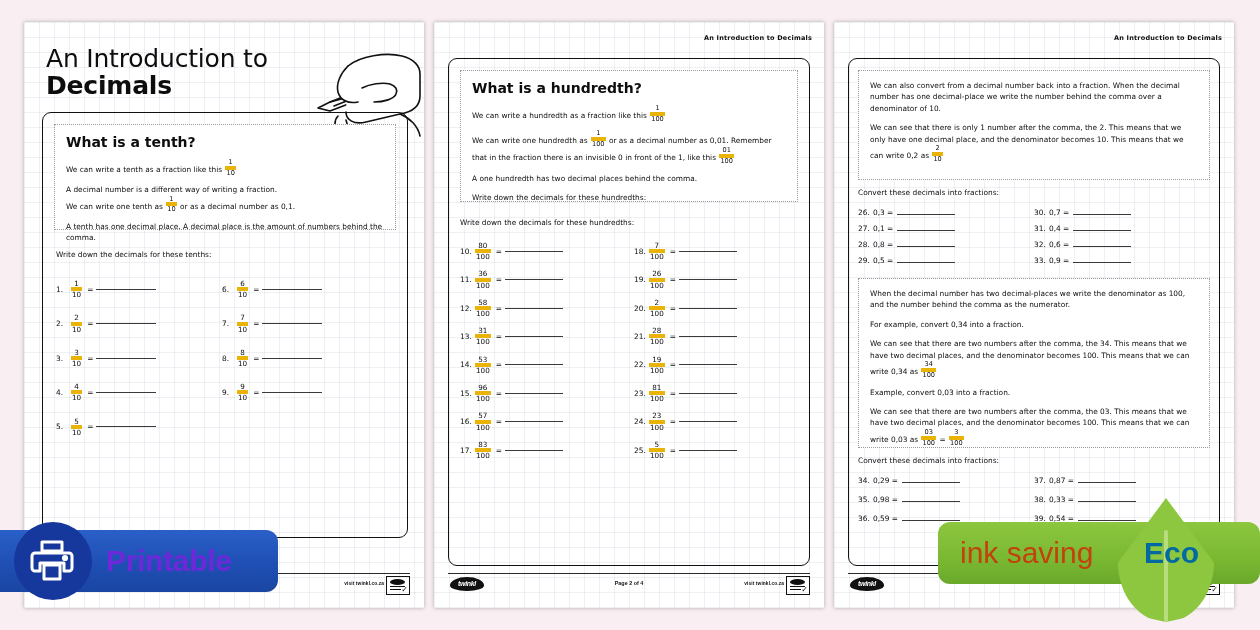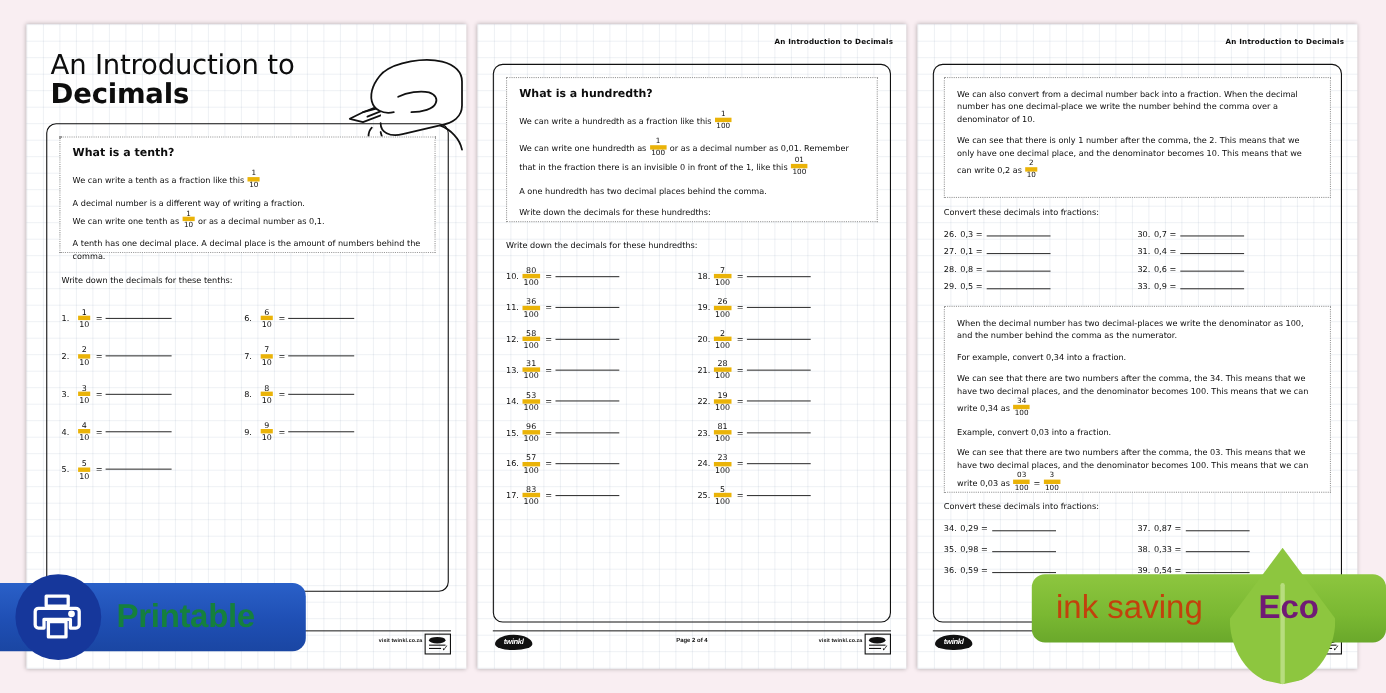--- a/index.html
+++ b/index.html
@@ -44,21 +44,21 @@
   #p1frame{left:18px;top:90px;right:16px;bottom:70px;}
   #p2frame{left:14px;top:36px;right:14px;bottom:42px;}
   #p3frame{left:14px;top:36px;right:14px;bottom:42px;}
 
   .infobox{
     position:absolute;border:1px dotted #9a9a9a;background:#fff;
     padding:9px 11px 11px 11px;box-sizing:border-box;
   }
 
   .hw{font-family:"DejaVu Sans", sans-serif;color:#0d0d0d;}
-  .ib-title{font-size:10px;font-weight:bold;margin-bottom:9px;}
+  .ib-title{font-size:14px;font-weight:bold;margin-bottom:9px;}
   .ib-p{font-size:7.4px;line-height:1.55;margin:0 0 8px 0;}
   .ib-p:last-child{margin-bottom:0;}
 
   
   .frac{display:inline-block;vertical-align:-0.42em;text-align:center;line-height:1;margin:0 1px;}
   .frac .num{display:block;font-size:6.6px;padding:0 1px;}
   .frac .den{display:block;font-size:6.6px;border-top:4px solid #eab308;padding:0 1px;}
   .frac.big .num,.frac.big .den{font-size:7.2px;}
 
   .prompt{position:absolute;font-size:7.4px;}
@@ -96,39 +96,39 @@
   #printable .pill{
     position:absolute;left:0;top:8px;width:292px;height:62px;border-radius:12px;
     background:linear-gradient(180deg,#2a60c8 0%,#1f4fb4 55%,#1a46a3 100%);
   }
   #printable .circle{
     position:absolute;left:28px;top:0px;width:78px;height:78px;border-radius:50%;
     background:#16379b;
   }
   #printable .ptxt{
     position:absolute;left:120px;top:8px;width:170px;height:62px;line-height:62px;
-    color:#15803d;font-size:30px;font-weight:bold;letter-spacing:-.3px;
+    color:#6d28d9;font-size:30px;font-weight:bold;letter-spacing:-.3px;
   }
   #printable svg{position:absolute;left:44px;top:16px;}
 
   
   #eco{position:absolute;left:938px;top:498px;width:330px;height:132px;}
   #eco .pill{
     position:absolute;left:0;top:24px;width:322px;height:62px;border-radius:12px;
     background:linear-gradient(180deg,#8dc63f 0%,#7ab832 60%,#6aa82b 100%);
   }
   #eco .leaf{
     position:absolute;left:180px;top:0px;width:96px;height:124px;
     background:#8dc63f;
     border-radius:0 0 50% 50%/0 0 48% 48%;
     clip-path:polygon(50% 0%, 100% 52%, 100% 74%, 86% 94%, 50% 100%, 14% 94%, 0% 74%, 0% 52%);
   }
   #eco .vein{position:absolute;left:226px;top:32px;width:4px;height:92px;background:#b7dd7e;border-radius:2px;}
   #eco .e1{position:absolute;left:22px;top:24px;height:62px;line-height:62px;color:#c2410c;font-size:30px;}
-  #eco .e2{position:absolute;left:206px;top:24px;height:62px;line-height:62px;color:#701a75;font-size:30px;font-weight:bold;}
+  #eco .e2{position:absolute;left:206px;top:24px;height:62px;line-height:62px;color:#0369a1;font-size:30px;font-weight:bold;}
 </style>
 </head>
 <body>
 
 <div class="stage">
 
   <div class="page" id="page1">
 
     <div class="title-wrap">
       <div class="title-1 hw">An Introduction to</div>

